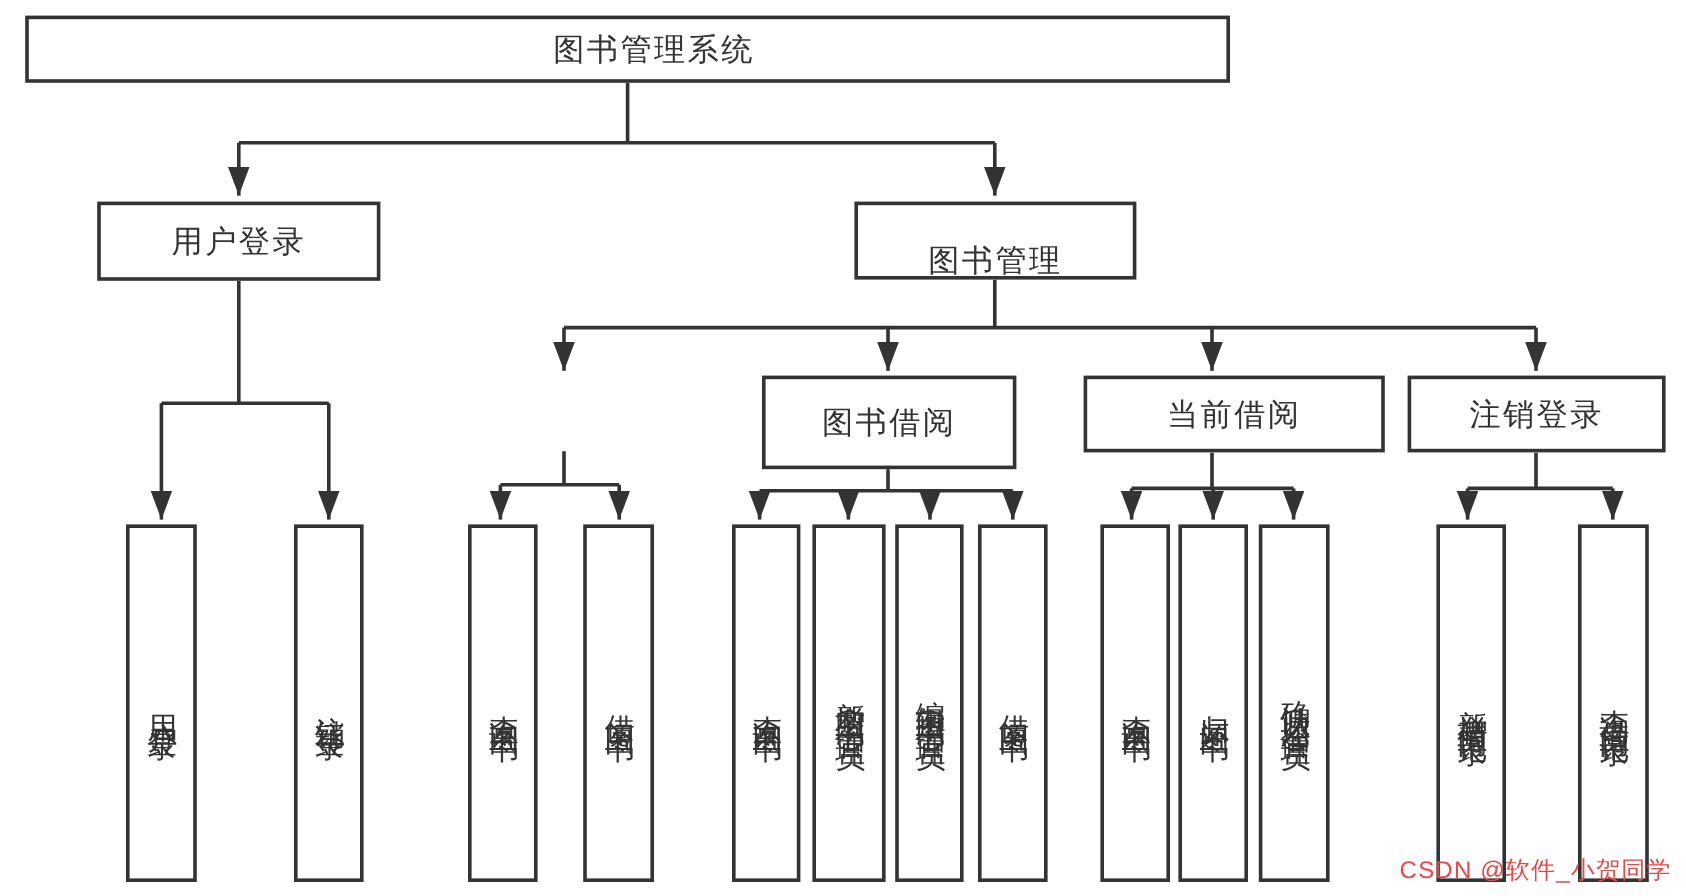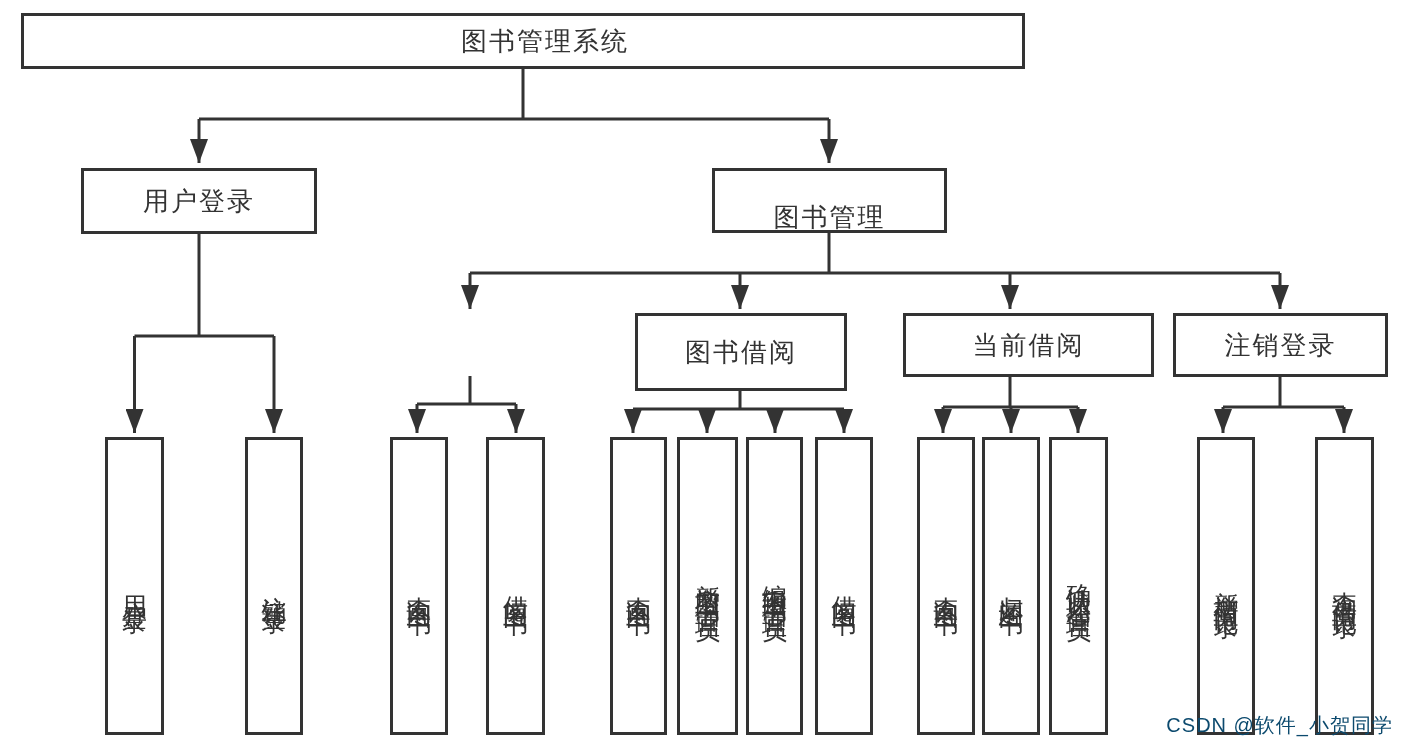--- a/index.html
+++ b/index.html
@@ -41,21 +41,21 @@
     letter-spacing: 5px;
     line-height: 1;
     white-space: nowrap;
   }
   .watermark {
     position: absolute;
     right: 12px;
     bottom: 8px;
     font-size: 20px;
     letter-spacing: 1px;
-    color: #0c4a6e;
+    color: #ef4444;
     white-space: nowrap;
   }
 </style>
 </head>
 <body>
 
 <div class="canvas">
 
   <svg class="wires" width="1405" height="747" viewBox="0 0 1405 747" xmlns="http://www.w3.org/2000/svg">
     <defs>

